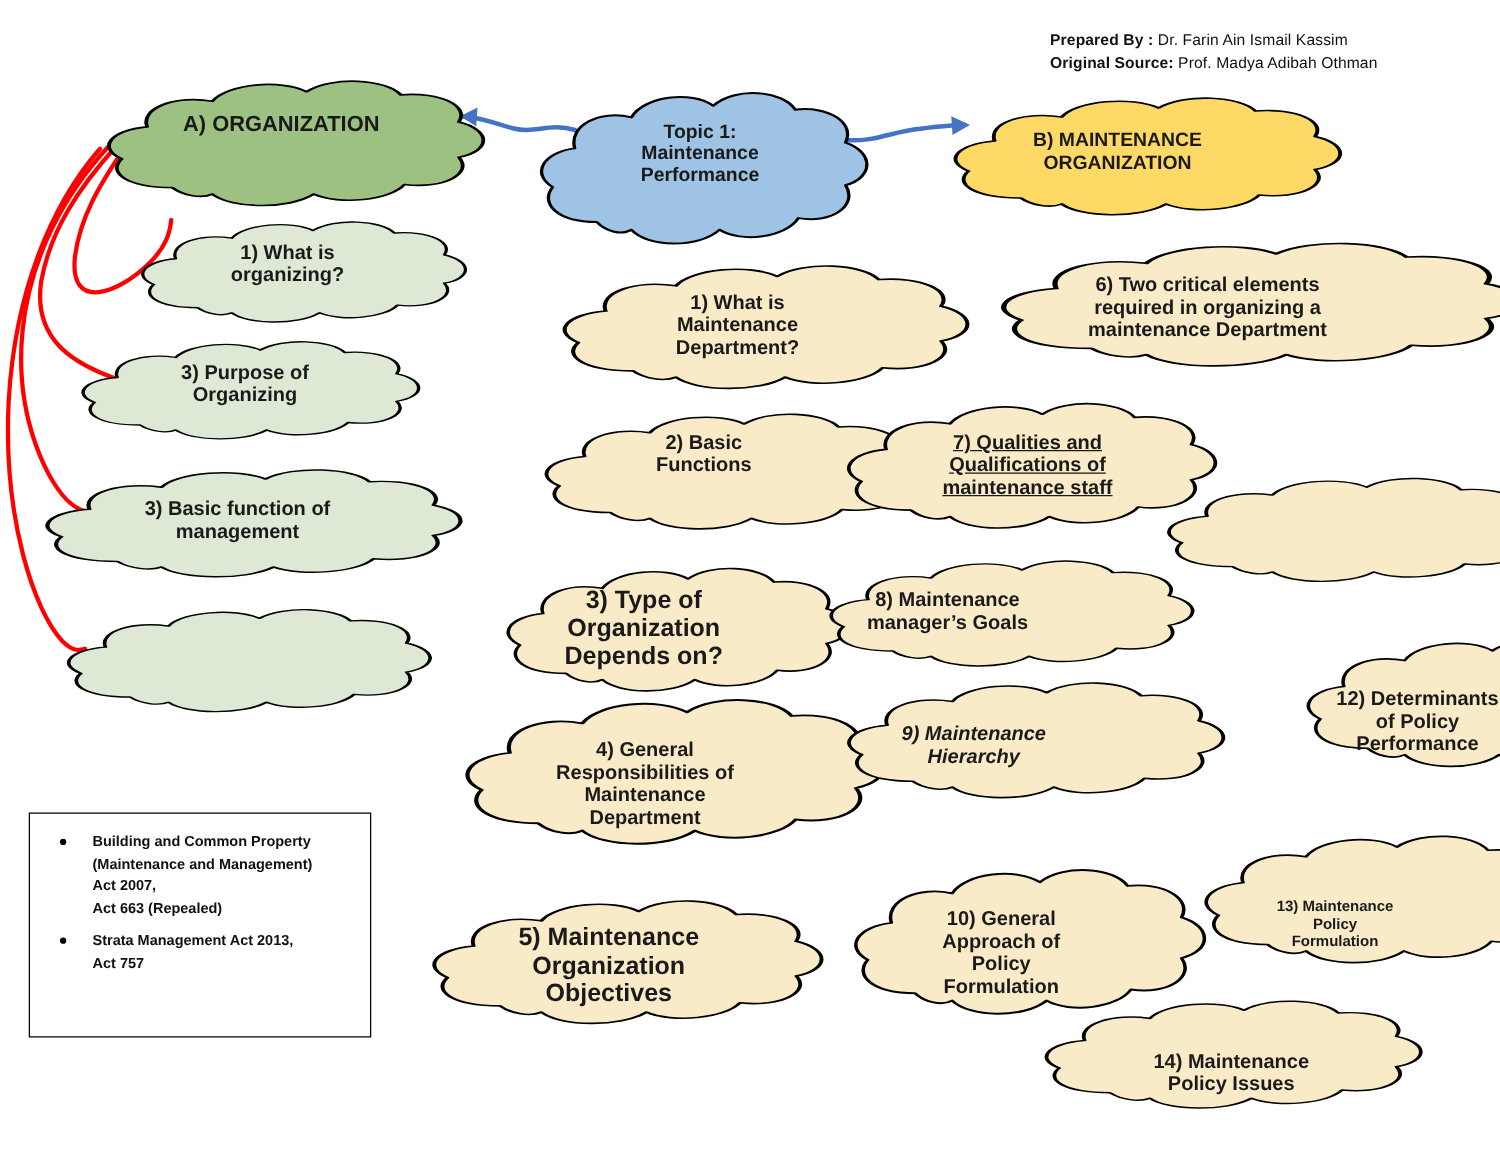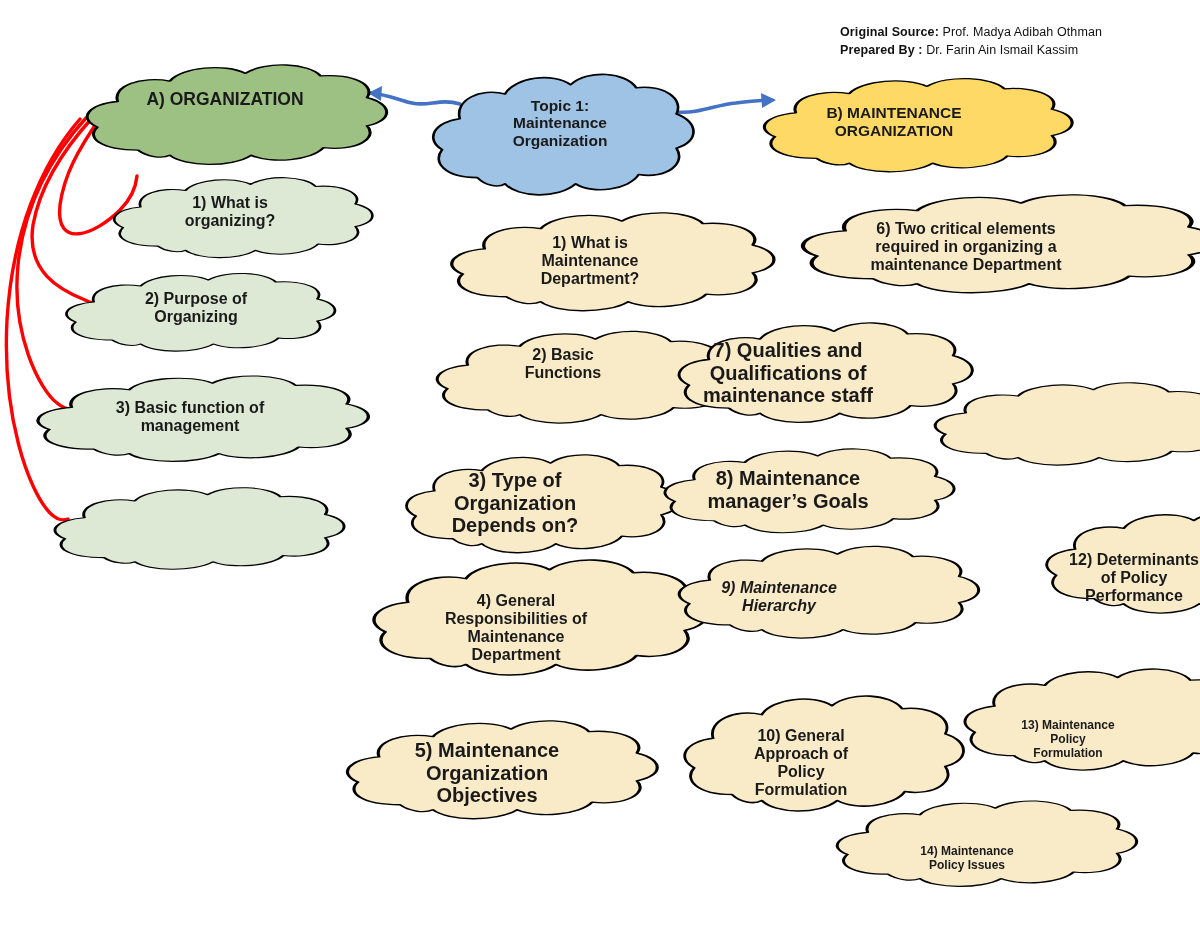--- a/index.html
+++ b/index.html
@@ -98,28 +98,28 @@
       <use href="#cl" transform="translate(1040,505) scale(2.70,1.30)" fill="#FAEBC8"></use>
       <use href="#cl" transform="translate(958,662) scale(2.80,1.30)" fill="#FAEBC8"></use>
       <use href="#cl" transform="translate(830,795) scale(2.90,1.10)" fill="#FAEBC8"></use>
     </g>
   </svg>
 
   <div class="cloud-label" style="left:82px;top:76px;width:286px;height:48px;font-size:17.5px;">A) ORGANIZATION</div>
 
   <div class="cloud-label" style="left:460px;top:90px;width:200px;height:66px;font-size:15.5px;">Topic 1:
 Maintenance
-Organization</div>
+Performance</div>
 
   <div class="cloud-label" style="left:776px;top:96px;width:236px;height:52px;font-size:15.5px;">B) MAINTENANCE
 ORGANIZATION</div>
 
   <div class="cloud-label" style="left:120px;top:185px;width:220px;height:54px;font-size:16px;">1) What is
 organizing?</div>
-  <div class="cloud-label" style="left:78px;top:281px;width:236px;height:54px;font-size:16px;">2) Purpose of
+  <div class="cloud-label" style="left:78px;top:281px;width:236px;height:54px;font-size:16px;">3) Purpose of
 Organizing</div>
   <div class="cloud-label" style="left:50px;top:390px;width:280px;height:54px;font-size:16px;">3) Basic function of
 management</div>
 
   <div class="cloud-label" style="left:470px;top:223px;width:240px;height:76px;font-size:16px;">1) What is
 Maintenance
 Department?</div>
   <div class="cloud-label" style="left:452px;top:337px;width:222px;height:54px;font-size:16px;">2) Basic
 Functions</div>
   <div class="cloud-label" style="left:410px;top:465px;width:210px;height:76px;font-size:20px;">3) Type of
@@ -128,45 +128,55 @@
   <div class="cloud-label" style="left:392px;top:580px;width:248px;height:96px;font-size:16px;">4) General
 Responsibilities of
 Maintenance
 Department</div>
   <div class="cloud-label" style="left:372px;top:735px;width:230px;height:76px;font-size:20px;">5) Maintenance
 Organization
 Objectives</div>
   <div class="cloud-label" style="left:816px;top:209px;width:300px;height:76px;font-size:16px;">6) Two critical elements
 required in organizing a
 maintenance Department</div>
-  <div class="cloud-label" style="left:680px;top:335px;width:216px;height:76px;font-size:20px;">7) Qualities and
+  <div class="cloud-label" style="left:714px;top:335px;width:216px;height:76px;font-size:16px;text-decoration:underline;">7) Qualities and
 Qualifications of
 maintenance staff</div>
-  <div class="cloud-label" style="left:680px;top:463px;width:216px;height:54px;font-size:20px;">8) Maintenance
+  <div class="cloud-label" style="left:650px;top:463px;width:216px;height:54px;font-size:16px;">8) Maintenance
 manager’s Goals</div>
   <div class="cloud-label" style="left:672px;top:570px;width:214px;height:54px;font-size:16px;font-style:italic;">9) Maintenance
 Hierarchy</div>
   <div class="cloud-label" style="left:704px;top:715px;width:194px;height:96px;font-size:16px;">10) General
 Approach of
 Policy
 Formulation</div>
   <div class="cloud-label" style="left:1036px;top:540px;width:196px;height:76px;font-size:16px;">12) Determinants
 of Policy
 Performance</div>
   <div class="cloud-label" style="left:968px;top:702px;width:200px;height:76px;font-size:12px;">13) Maintenance
 Policy
 Formulation</div>
-  <div class="cloud-label" style="left:858px;top:832px;width:218px;height:54px;font-size:12px;">14) Maintenance
+  <div class="cloud-label" style="left:876px;top:832px;width:218px;height:54px;font-size:16px;">14) Maintenance
 Policy Issues</div>
 
   <div id="credits">
     <div>
+      <span>Prepared By :</span>
+      <span class="val">Dr. Farin Ain Ismail Kassim</span>
+    </div>
+    <div>
       <span>Original Source:</span>
       <span class="val">Prof. Madya Adibah Othman</span>
     </div>
-    <div>
-      <span>Prepared By :</span>
-      <span class="val">Dr. Farin Ain Ismail Kassim</span>
-    </div>
   </div>
 
+  <div id="legend">
+    <ul>
+      <li>Building and Common Property
+(Maintenance and Management)
+Act 2007,
+Act 663 (Repealed)</li>
+      <li>Strata Management Act 2013,
+Act 757</li>
+    </ul>
+  </div>
 
 </div>
 
 </body></html>

